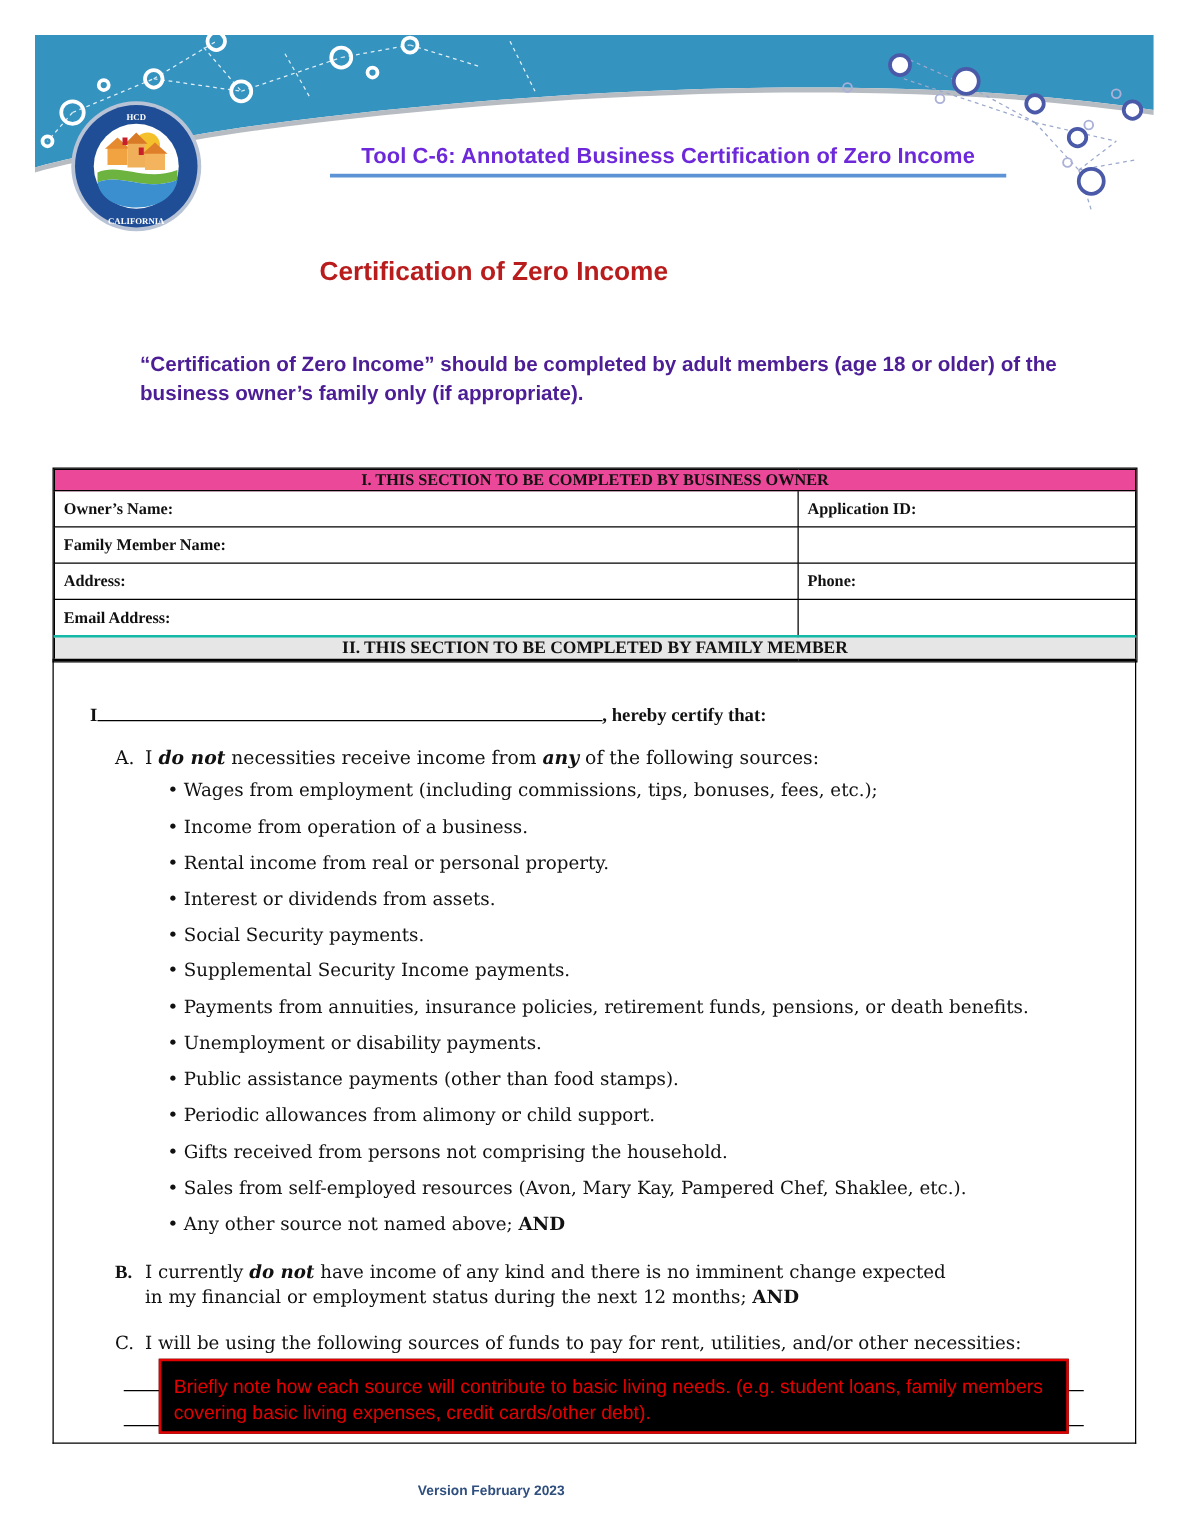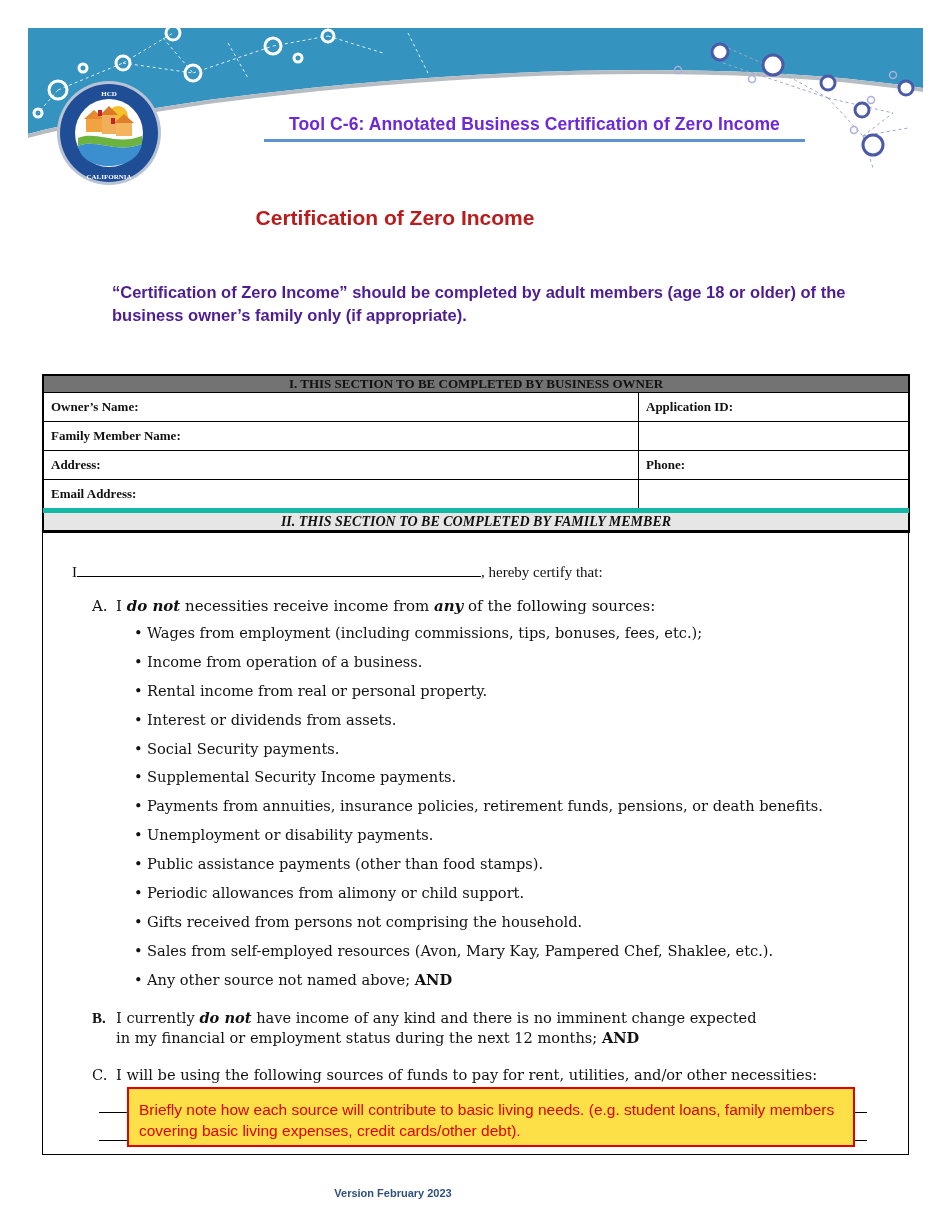--- a/index.html
+++ b/index.html
@@ -12,41 +12,41 @@
   .tool-title { position: absolute; left: 264px; top: 114px; width: 541px; text-align: center; font-family: "Liberation Sans", sans-serif; font-weight: bold; font-size: 17.5px; color: #6d28d9; letter-spacing: 0.1px; }
   .tool-rule { position: absolute; left: 264px; top: 139px; width: 541px; height: 3px; background: #5b93d4; }
 
   .doc-title { position: absolute; left: 0; top: 206px; width: 790px; text-align: center; font-family: "Liberation Sans", sans-serif; font-weight: bold; font-size: 21px; color: #b91c1c; }
   .intro { position: absolute; left: 112px; top: 281px; width: 790px; font-family: "Liberation Sans", sans-serif; font-weight: bold; font-size: 16.5px; line-height: 23px; color: #4c1d95; }
 
   
   .form { position: absolute; left: 42px; top: 374px; width: 866px; border: 1px solid #000; border-collapse: collapse; }
   .form table { width: 100%; border-collapse: collapse; }
   .form td { border: 1px solid #000; padding: 0 7px; height: 28px; font-family: "Liberation Serif", serif; font-weight: bold; font-size: 13px; vertical-align: middle; }
-  .form td.hdr { background: #737373; text-align: center; height: 15px; font-size: 13px; padding: 0; }
-  .form td.hdr2 { background: #e6e6e6; text-align: center; height: 17px; font-size: 14px; padding: 0; border-top: 5px solid #14b8a6; border-bottom: 2px solid #000; font-style: italic; }
+  .form td.hdr { background: #ec4899; text-align: center; height: 15px; font-size: 13px; padding: 0; }
+  .form td.hdr2 { background: #e6e6e6; text-align: center; height: 17px; font-size: 14px; padding: 0; border-top: 2px solid #14b8a6; border-bottom: 2px solid #000; }
   .form td.left { width: 580px; }
 
   
   .sec2 { position: absolute; left: 42px; top: 527px; width: 865px; height: 627px; border: 1px solid #000; border-top: none; }
-  .cert-line { position: absolute; left: 72px; top: 562px; font-size: 15px; font-family: "Liberation Serif", serif; }
+  .cert-line { position: absolute; left: 72px; top: 562px; font-size: 15px; font-family: "Liberation Serif", serif; font-weight: bold; }
   .cert-line .blank { display: inline-block; width: 404px; border-bottom: 1px solid #000; height: 14px; vertical-align: baseline; }
 
   .itemA { position: absolute; left: 92px; top: 597px; font-size: 16px; font-family: "DejaVu Serif", serif; font-size: 15px; }
   .bullets { position: absolute; left: 134px; top: 622px; margin: 0; padding: 0; list-style: none; font-family: "DejaVu Serif", serif; font-size: 14.6px; }
   .bullets li { height: 28.9px; line-height: 22px; white-space: nowrap; }
   .bullets li .dot { display: inline-block; width: 13px; }
 
   .itemB { position: absolute; left: 92px; top: 1008px; font-family: "DejaVu Serif", serif; font-size: 14.6px; line-height: 19px; }
   .itemB .lbl { font-family: "Liberation Serif", serif; font-weight: bold; font-size: 15px; display: inline-block; width: 24px; }
   .itemB .indent { padding-left: 24px; }
   .itemC { position: absolute; left: 92px; top: 1066px; font-family: "DejaVu Serif", serif; font-size: 14.6px; white-space: nowrap; }
 
   .fill-line { position: absolute; height: 1px; background: #000; }
-  .note-box { position: absolute; left: 127px; top: 1087px; width: 728px; height: 60px; border: 2px solid #e30000; box-sizing: border-box; background: #fde047; padding: 10px 10px 0 10px; font-family: "Liberation Sans", sans-serif; font-size: 15.5px; line-height: 21px; color: #e30000; }
+  .note-box { position: absolute; left: 127px; top: 1087px; width: 728px; height: 60px; border: 2px solid #e30000; box-sizing: border-box; background: #000000; padding: 10px 10px 0 10px; font-family: "Liberation Sans", sans-serif; font-size: 15.5px; line-height: 21px; color: #e30000; }
 
   .footer { position: absolute; left: 0; top: 1187px; width: 786px; text-align: center; font-family: "Liberation Sans", sans-serif; font-weight: bold; font-size: 11px; color: #2f4f7f; }
 </style>
 </head>
 <body>
 
 <div class="banner">
   <svg width="895" height="165" viewBox="0 0 895 165">
     <path d="M0,0 H895 V60 C700,30 420,40 180,72 C110,82 40,95 0,106 Z" fill="#3593c0"></path>
     <path d="M0,106 C40,95 110,82 180,72 C420,40 700,30 895,60 L895,64 C700,34 420,44 180,76 C110,86 40,99 0,110 Z" fill="#b7bcc2"></path>

